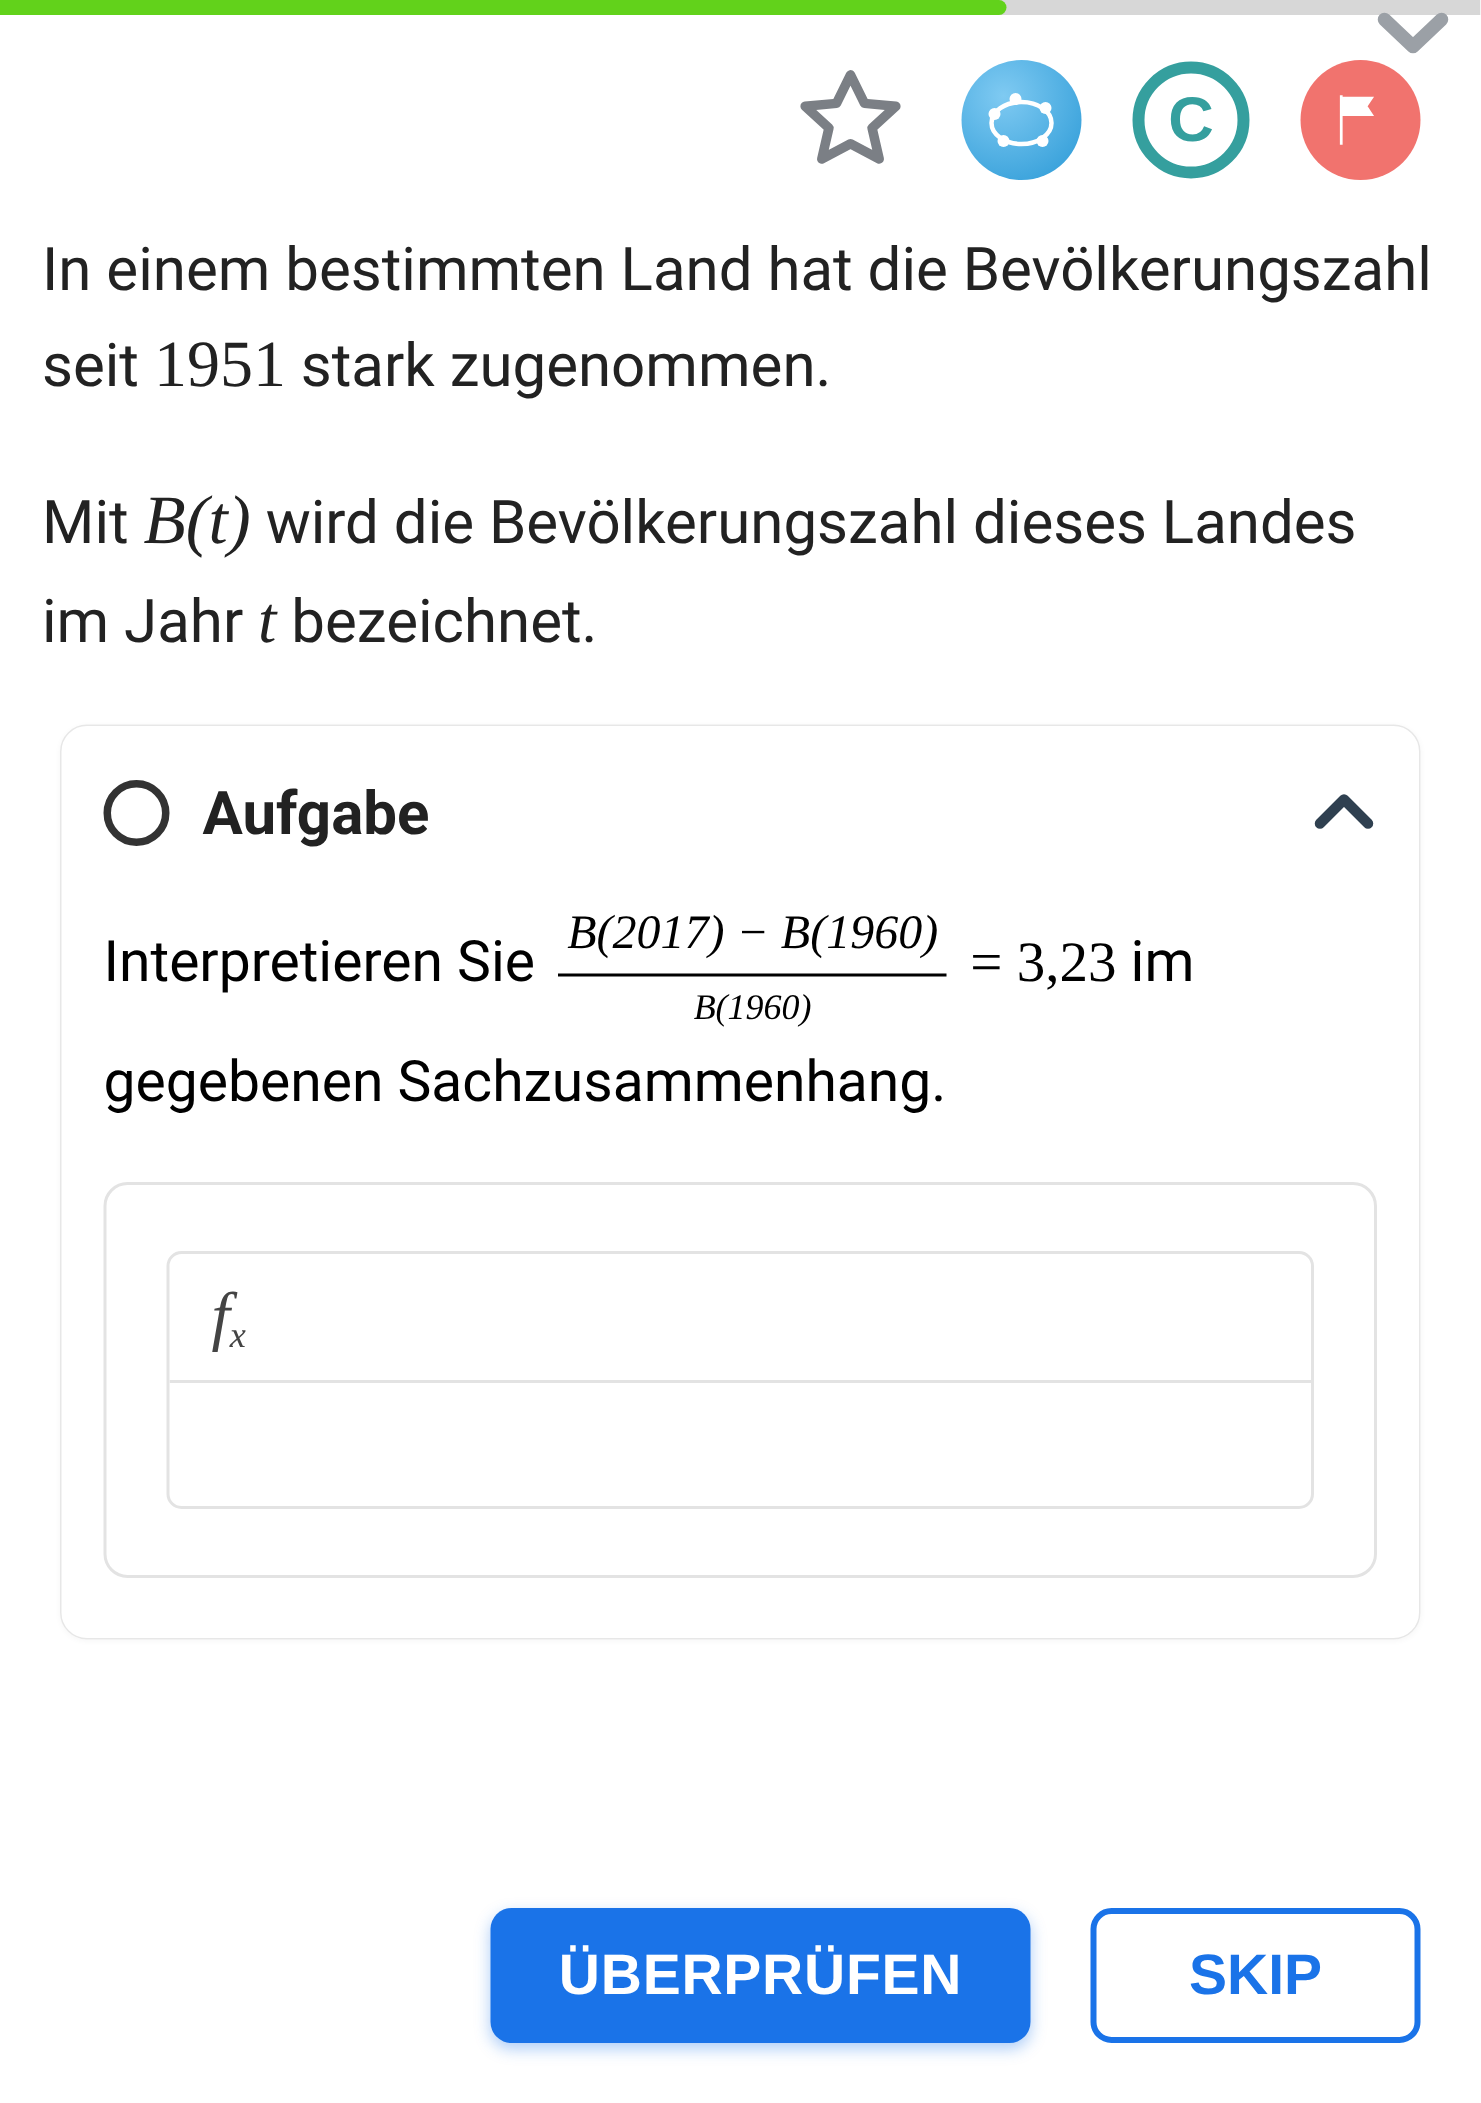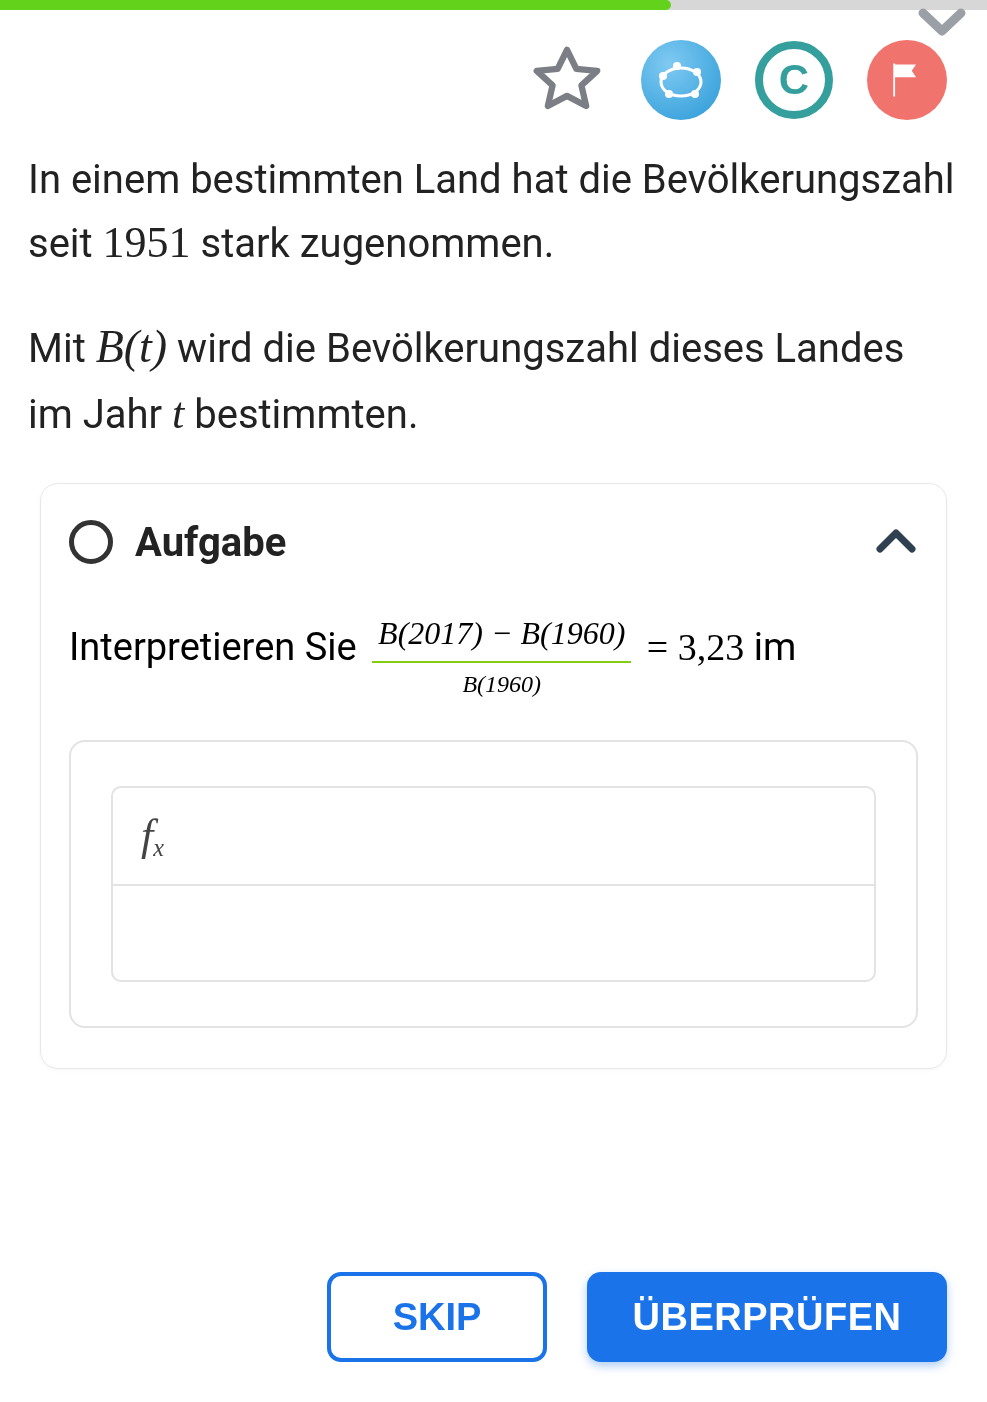--- a/index.html
+++ b/index.html
@@ -14,26 +14,26 @@
   .para { font-size:40px; line-height:1.5; color:#222; margin-bottom:36px; }
   .serif { font-family: Georgia, "Times New Roman", serif; }
   .card { margin:20px 12px 0 12px; border:1px solid #e7e7e7; border-radius:18px; padding:32px 28px 40px 28px; box-shadow:0 1px 4px rgba(0,0,0,0.04); position:relative; }
   .card-head { display:flex; align-items:center; justify-content:space-between; margin-bottom:28px; }
   .card-title-wrap { display:flex; align-items:center; gap:22px; }
   .radio-circle { width:44px; height:44px; border:5px solid #333; border-radius:50%; flex:0 0 auto; }
   .card-title { font-size:40px; font-weight:700; color:#222; }
   .chev { font-size:44px; color:#2f4050; }
   .task-text { font-size:38px; color:#000000; line-height:1.6; }
   .frac { display:inline-block; vertical-align:middle; text-align:center; font-family: Georgia, "Times New Roman", serif; position:relative; margin:0 6px; }
-  .frac .num { display:block; border-bottom:2px solid #84cc16; padding:0 6px 2px 6px; font-size:32px;margin-top:12px; }
+  .frac .num { display:block; border-bottom:2px solid #000000; padding:0 6px 2px 6px; font-size:32px; }
   .frac .den { display:block; padding:2px 6px 0 6px; font-size:24px; }
   .eqpart { font-family: Georgia, "Times New Roman", serif; }
   .answer-outer { margin-top:36px; border:2px solid #e3e3e3; border-radius:16px; padding:44px 40px; }
   .answer-inner { border:2px solid #e3e3e3; border-radius:10px; overflow:hidden; }
-  .ai-row { height:96px; display:flex; align-items:center; padding:0 28px; font-family: Georgia, "Times New Roman", serif; font-size:44px; font-style:italic; color:#444; }
+  .ai-row { height:84px; display:flex; align-items:center; padding:0 28px; font-family: Georgia, "Times New Roman", serif; font-size:44px; font-style:italic; color:#444; }
   .ai-row + .ai-row { border-top:2px solid #e3e3e3; }
   .footer { position:absolute; left:0; right:0; bottom:0; padding:40px 40px 40px 40px; display:flex; justify-content:flex-end; gap:40px; }
   .btn { height:90px; border-radius:14px; font-size:38px; font-weight:700; display:flex; align-items:center; justify-content:center; padding:0 38px; cursor:pointer; border:none; }
   .btn-skip { background:#fff; color:#1a73e8; border:4px solid #1a73e8; min-width:220px; }
   .btn-check { background:#1a73e8; color:#fff; min-width:360px; box-shadow:0 4px 10px rgba(26,115,232,0.35); letter-spacing:0.5px; }
   .sub { font-size:0.55em; vertical-align:-0.25em; font-style:italic; }
 </style>
 </head>
 <body>
 <div class="root">
@@ -71,21 +71,21 @@
           <path d="M5 3v18M5 4h11l-2 3 2 3H5" fill="#fff" stroke="#fff" stroke-width="1"></path>
         </svg>
   </div>
 </div>
 
 <div class="content">
   <p class="para">
     <span>In einem bestimmten Land hat die Bevölkerungszahl seit </span><span class="serif" style="font-size:44px;">1951</span><span> stark zugenommen.</span>
   </p>
   <p class="para">
-    <span>Mit </span><span class="serif" style="font-style:italic; font-size:46px;">B(t)</span><span> wird die Bevölkerungszahl dieses Landes im Jahr </span><span class="serif" style="font-style:italic; font-size:44px;">t</span><span> bestimmten.</span>
+    <span>Mit </span><span class="serif" style="font-style:italic; font-size:46px;">B(t)</span><span> wird die Bevölkerungszahl dieses Landes im Jahr </span><span class="serif" style="font-style:italic; font-size:44px;">t</span><span> bezeichnet.</span>
   </p>
 
   <div class="card">
     <div class="card-head">
       <div class="card-title-wrap">
         <div class="radio-circle"></div>
         <div class="card-title">Aufgabe</div>
       </div>
       <div class="chev">
         <svg width="44" height="32" viewBox="0 0 44 32">
@@ -95,31 +95,32 @@
     </div>
 
     <div class="task-text">
       <span>Interpretieren Sie </span>
       <span class="frac">
         <span class="num" style="font-style:italic;">B(2017) − B(1960)</span>
         <span class="den" style="font-style:italic;">B(1960)</span>
       </span>
       <span class="eqpart" style="font-size:38px;"> = 3,23</span>
       <span> im</span><br>
+      <span>gegebenen Sachzusammenhang.</span>
     </div>
 
     <div class="answer-outer">
       <div class="answer-inner">
         <div class="ai-row">
           <span>f<span class="sub">x</span></span>
         </div>
         <div class="ai-row"></div>
       </div>
     </div>
   </div>
 </div>
 
 <div class="footer">
+  <button class="btn btn-check">ÜBERPRÜFEN</button>
   <button class="btn btn-skip">SKIP</button>
-  <button class="btn btn-check">ÜBERPRÜFEN</button>
 </div>
 
 </div>
 
 </body></html>

